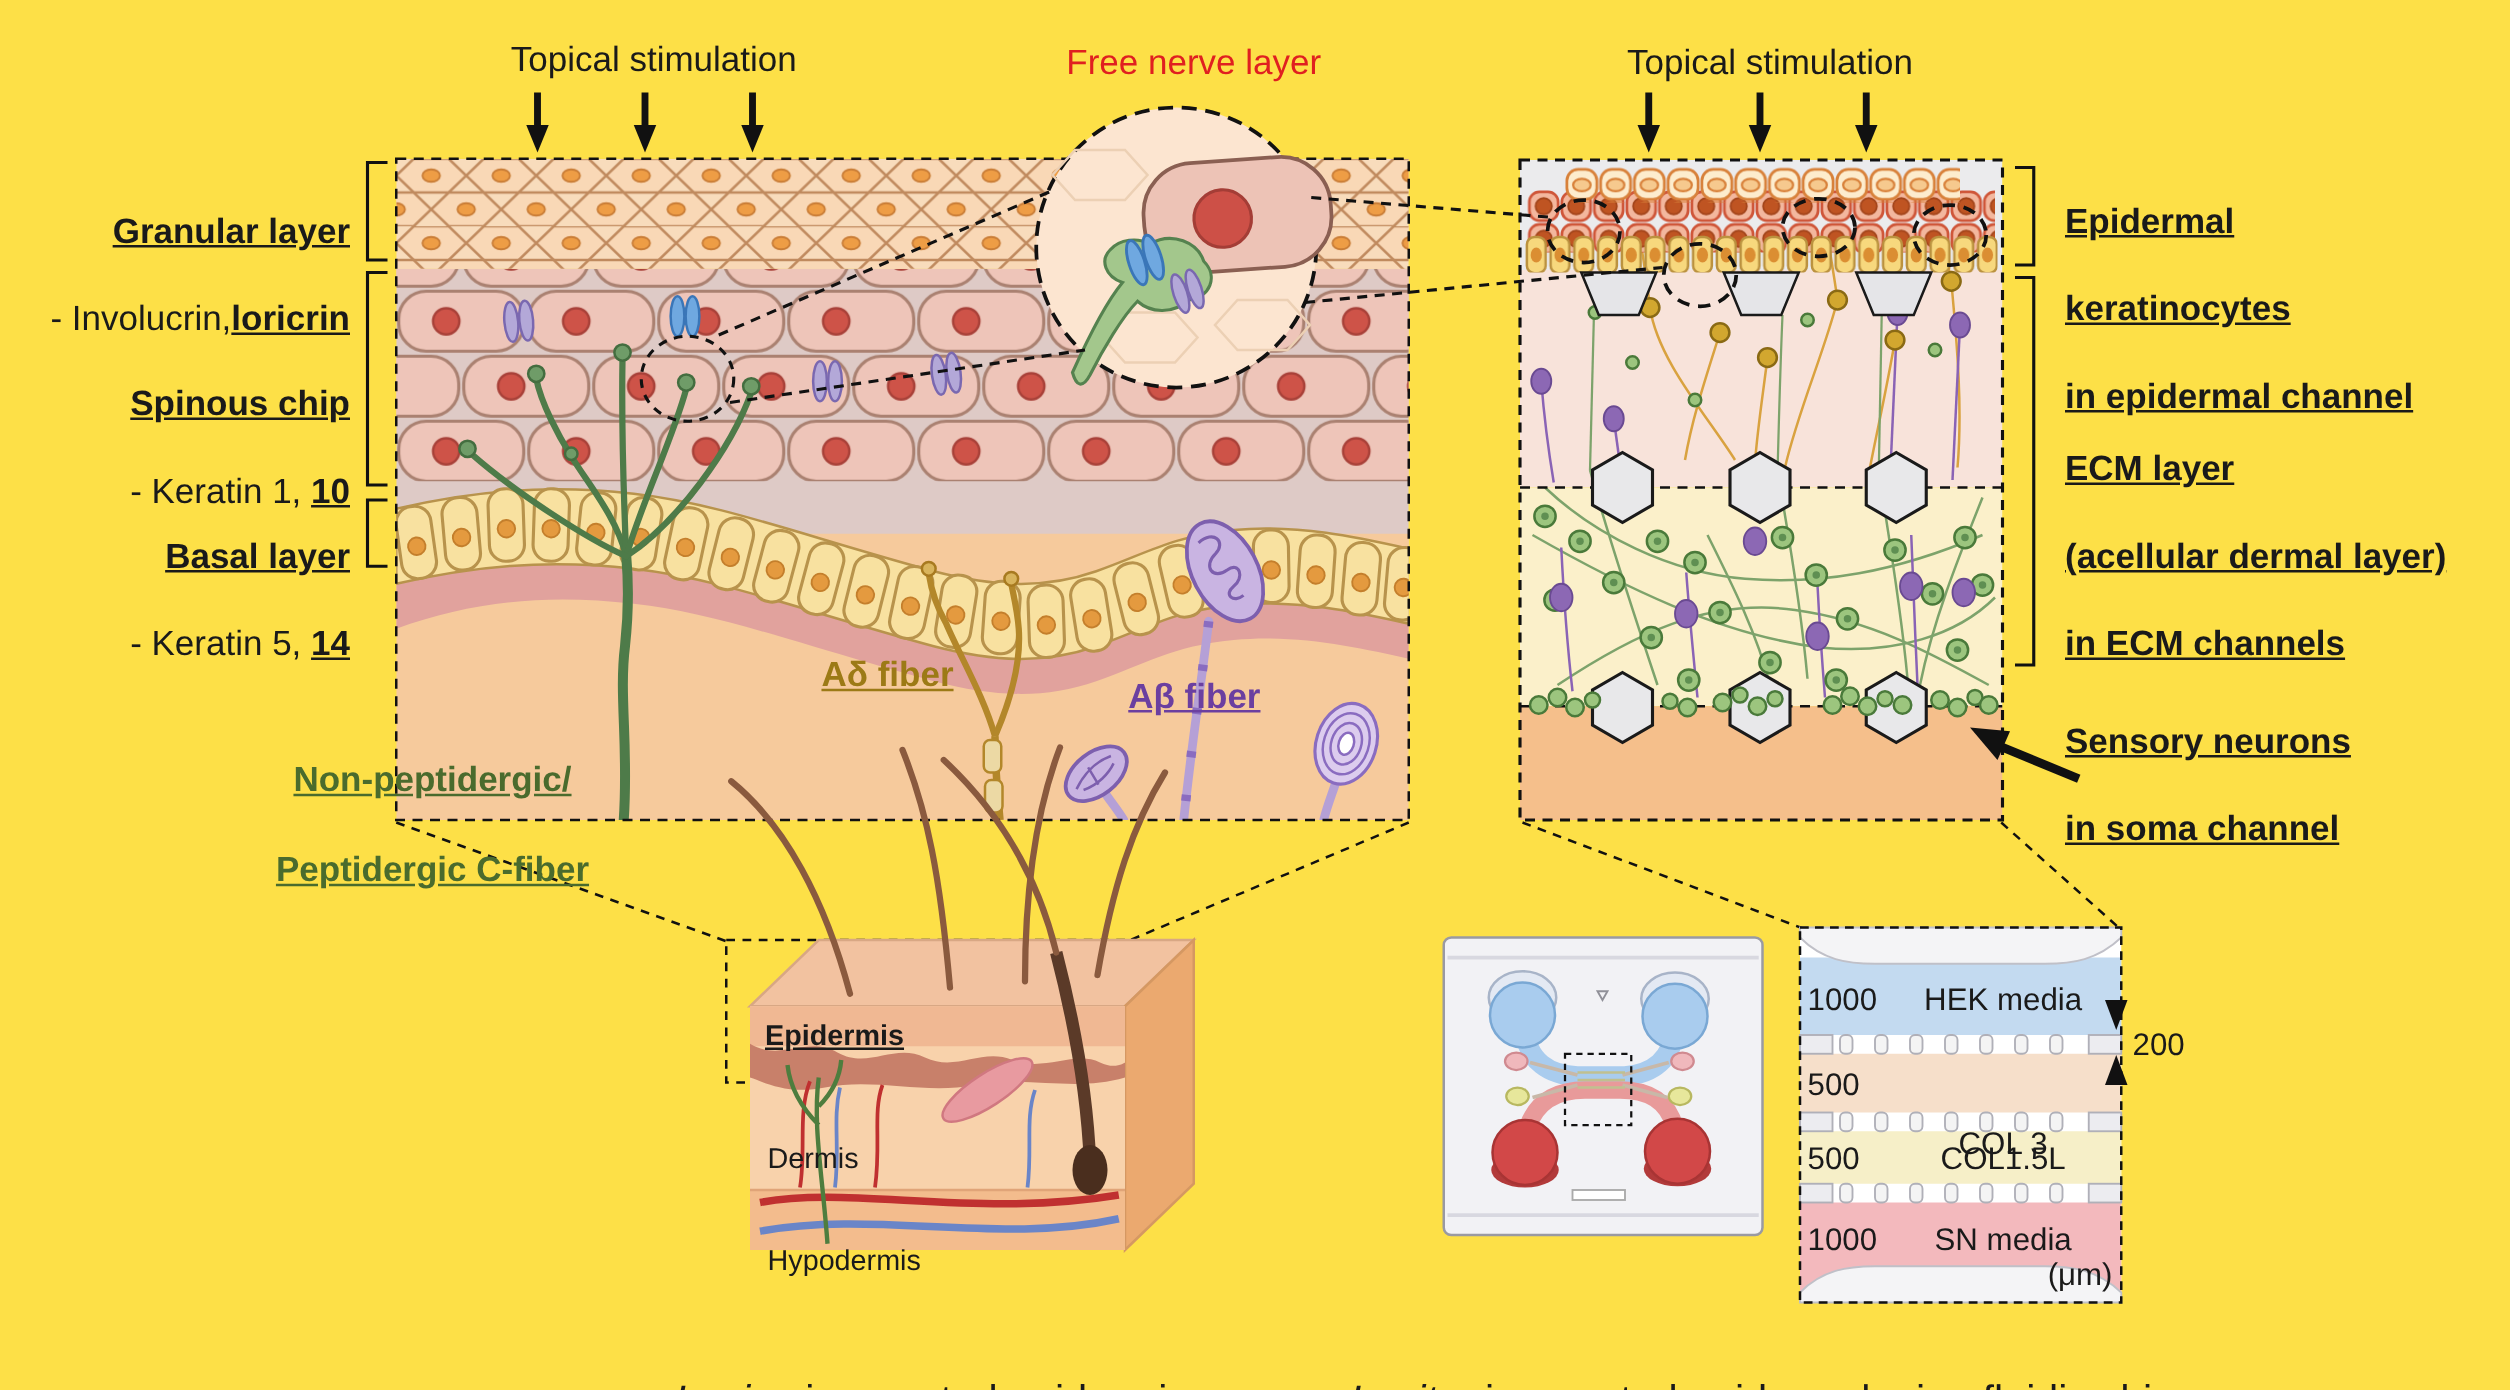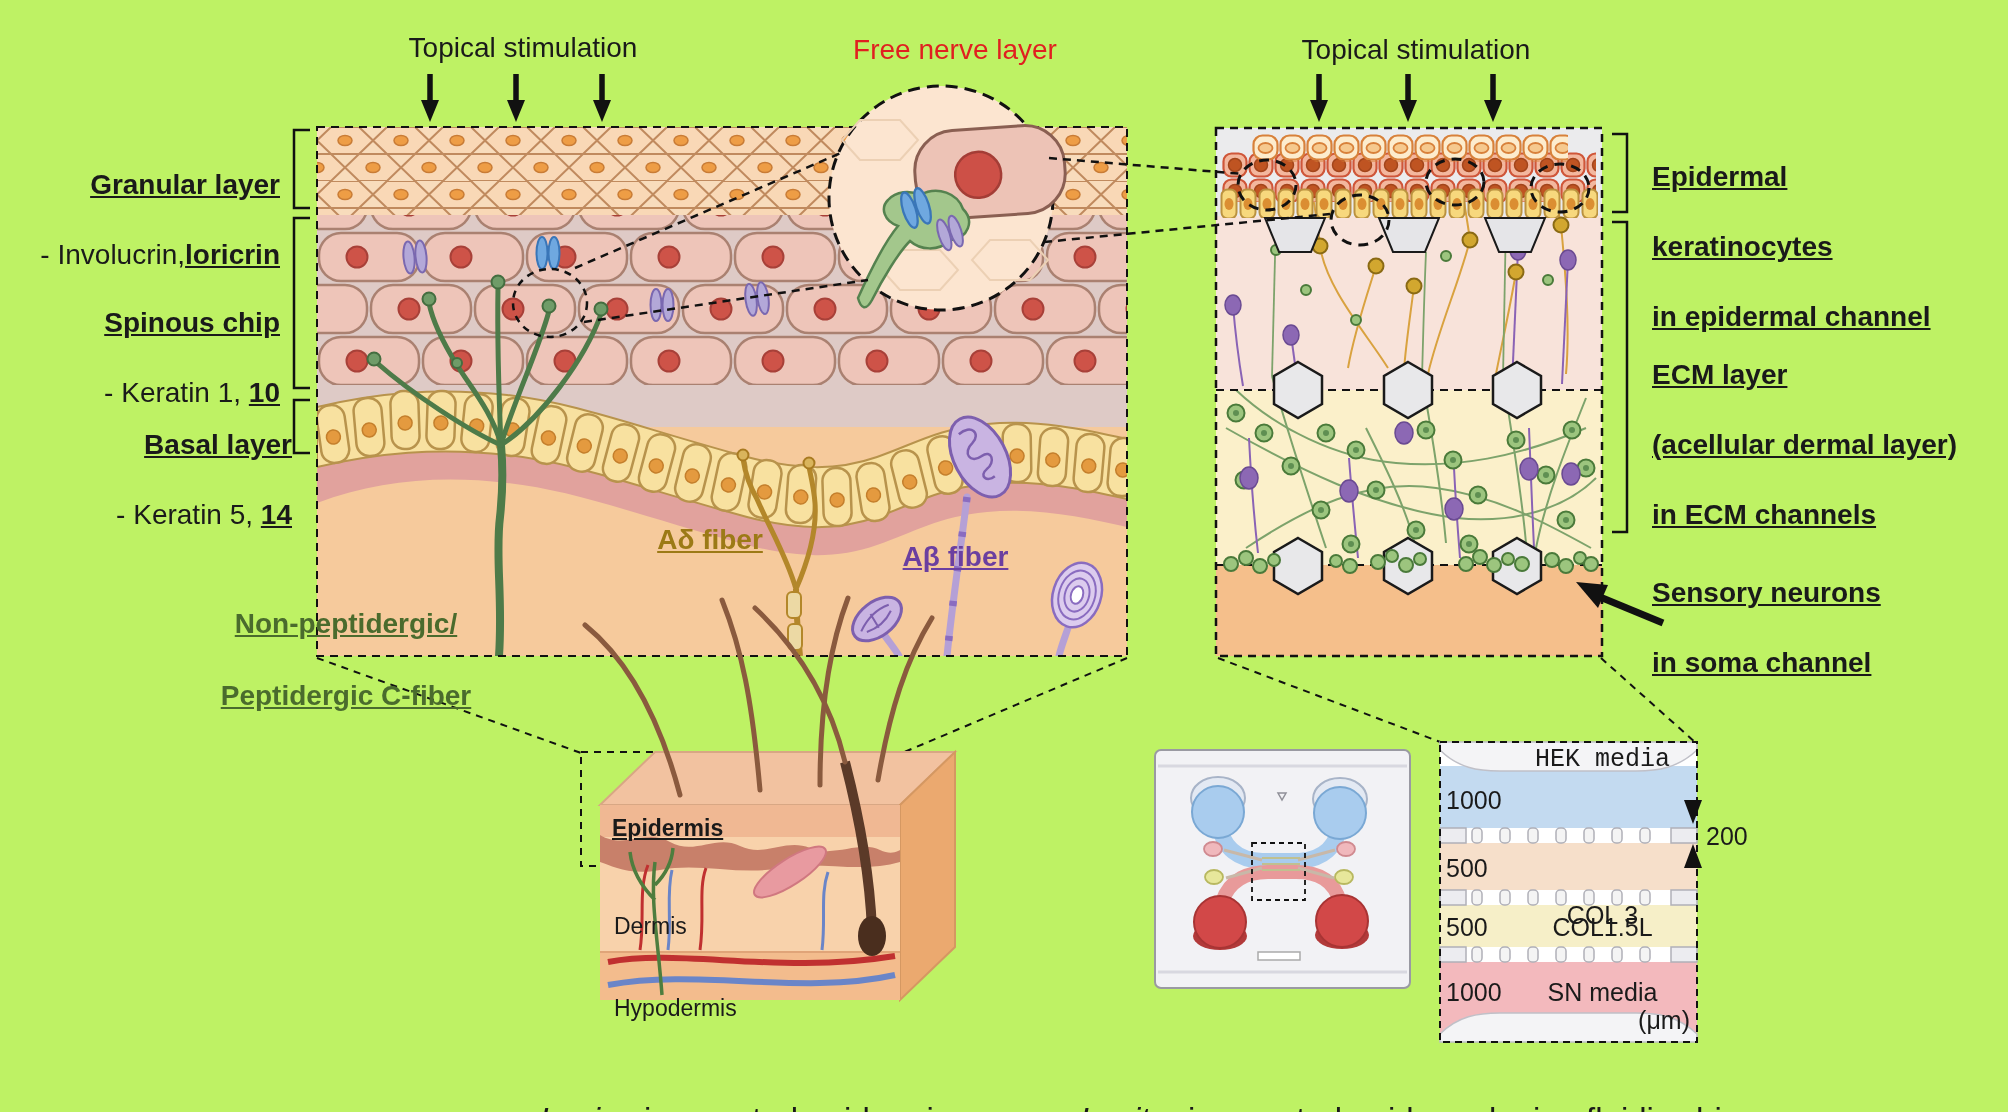--- a/index.html
+++ b/index.html
@@ -1,16 +1,16 @@
 <!DOCTYPE html>
 <html><head>
 <meta charset="utf-8">
 <style>
   html,body{margin:0;padding:0;background:#fff;}
-  .stage{position:relative;width:2008px;height:1112px;background:#bef264;overflow:hidden;
+  .stage{position:relative;width:2008px;height:1112px;background:#fde047;overflow:hidden;
          font-family:"Liberation Sans", sans-serif;color:#1a1a1a;}
   .stage svg{position:absolute;left:0;top:0;}
   .txt{position:absolute;white-space:pre-line;}
   .b{font-weight:bold;text-decoration:underline;}
   .ctr{text-align:center;}
   .rgt{text-align:right;}
   .lbl28{font-size:28px;line-height:35px;}
   .lbl27{font-size:23px;line-height:33px;}
   .cap{font-size:33px;line-height:38px;}
   .cs{font-size:25px;line-height:28px;}
@@ -514,21 +514,21 @@
 <div class="txt lbl28 ctr" style="left:805px;top:32px;width:300px;color:#e02020;">Free nerve layer</div>
 
 <div class="txt lbl28 rgt" style="left:0px;top:132px;width:280px;">
   <span class="b">Granular layer</span><br>
   <span>- Involucrin,</span><span class="b">loricrin</span>
 </div>
 <div class="txt lbl28 rgt" style="left:0px;top:270px;width:280px;">
   <span class="b">Spinous chip</span><br>
   <span>- Keratin 1, </span><span class="b">10</span>
 </div>
-<div class="txt lbl28 rgt" style="left:12px;top:392px;width:280px;">
+<div class="txt lbl28 rgt" style="left:0px;top:392px;width:280px;">
   <span class="b">Basal layer</span><br>
   <span>- Keratin 5, </span><span class="b">14</span>
 </div>
 
 <div class="txt lbl28 ctr b" style="left:196px;top:570px;width:300px;color:#4a6b2d;line-height:36px;">
   <span>Non-peptidergic/</span><br>
   <span>Peptidergic C-fiber</span>
 </div>
 <div class="txt lbl28 ctr b" style="left:630px;top:522px;width:160px;color:#9c7a16;">Aδ fiber</div>
 <div class="txt lbl28 ctr b" style="left:878px;top:539px;width:155px;color:#6b3fa0;">Aβ fiber</div>
@@ -553,21 +553,21 @@
 <div class="txt lbl27" style="left:614px;top:992px;">Hypodermis</div>
 
 <div class="txt cap ctr" style="left:500px;top:1063px;width:490px;">
   <span class="it">In vivo</span><span> innervated epidermis</span>
 </div>
 <div class="txt cap ctr" style="left:1070px;top:1063px;width:680px;">
   <span class="it">In vitro</span><span> innervated epidermal microfluidic chip</span>
 </div>
 
 <div class="txt cs" style="left:1446px;top:786px;">1000</div>
-<div class="txt cs ctr" style="left:1520px;top:746px;width:165px;font-family:Liberation Mono, monospace;">HEK media</div>
+<div class="txt cs ctr" style="left:1520px;top:786px;width:165px;">HEK media</div>
 <div class="txt cs" style="left:1446px;top:854px;">500</div>
 <div class="txt cs ctr" style="left:1520px;top:854px;width:165px;margin-top:47px;">COL 3</div>
 <div class="txt cs" style="left:1446px;top:913px;">500</div>
 <div class="txt cs ctr" style="left:1520px;top:913px;width:165px;">COL1.5L</div>
 <div class="txt cs" style="left:1446px;top:978px;">1000</div>
 <div class="txt cs ctr" style="left:1520px;top:978px;width:165px;">SN media</div>
 <div class="txt cs rgt" style="left:1616px;top:1006px;width:74px;">(μm)</div>
 <div class="txt cs" style="left:1706px;top:822px;">200</div>
 
 </div>

